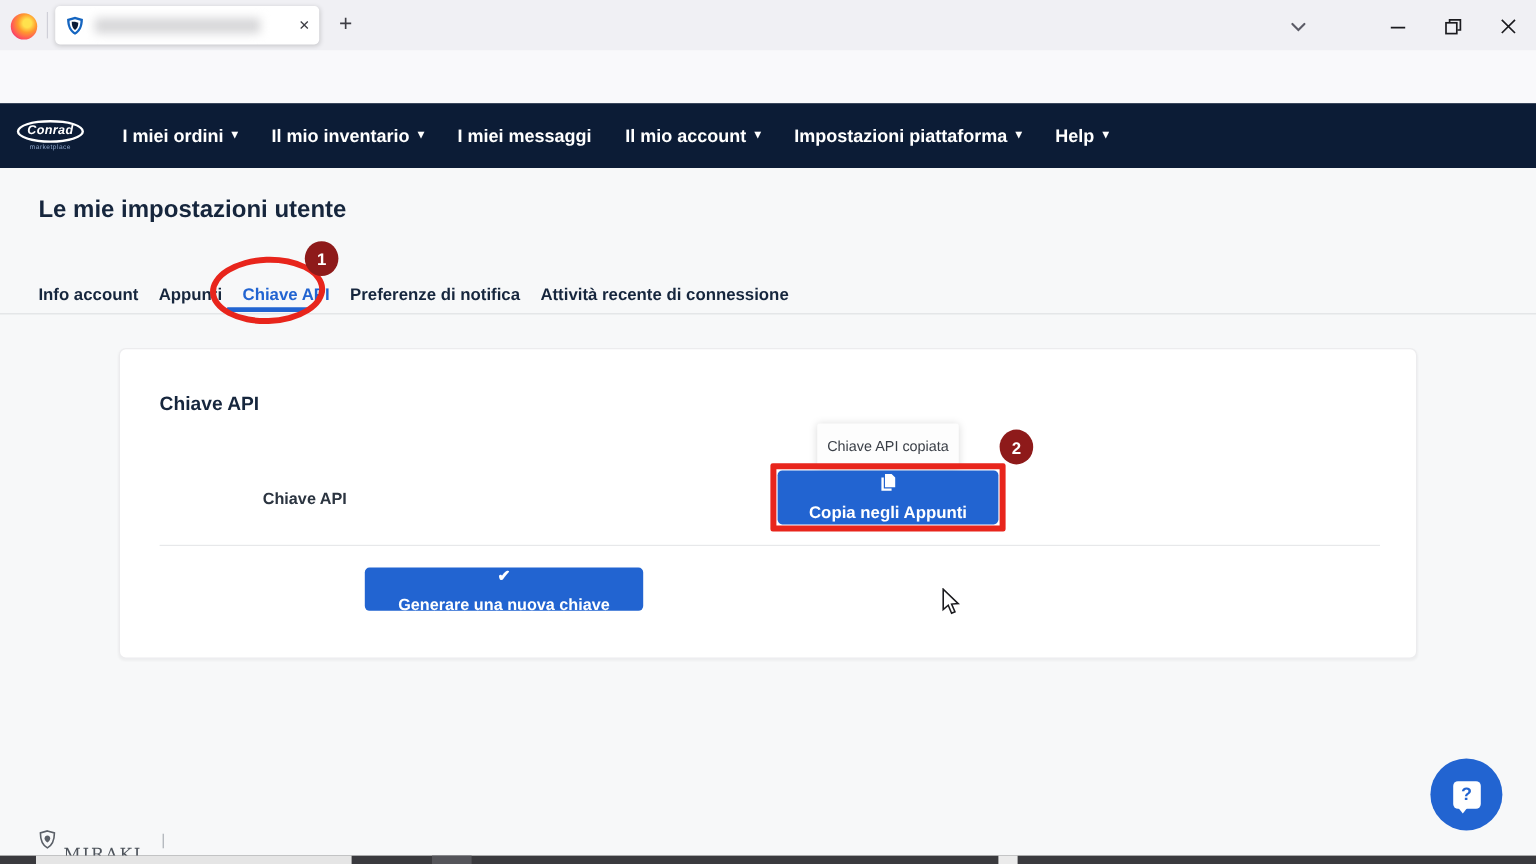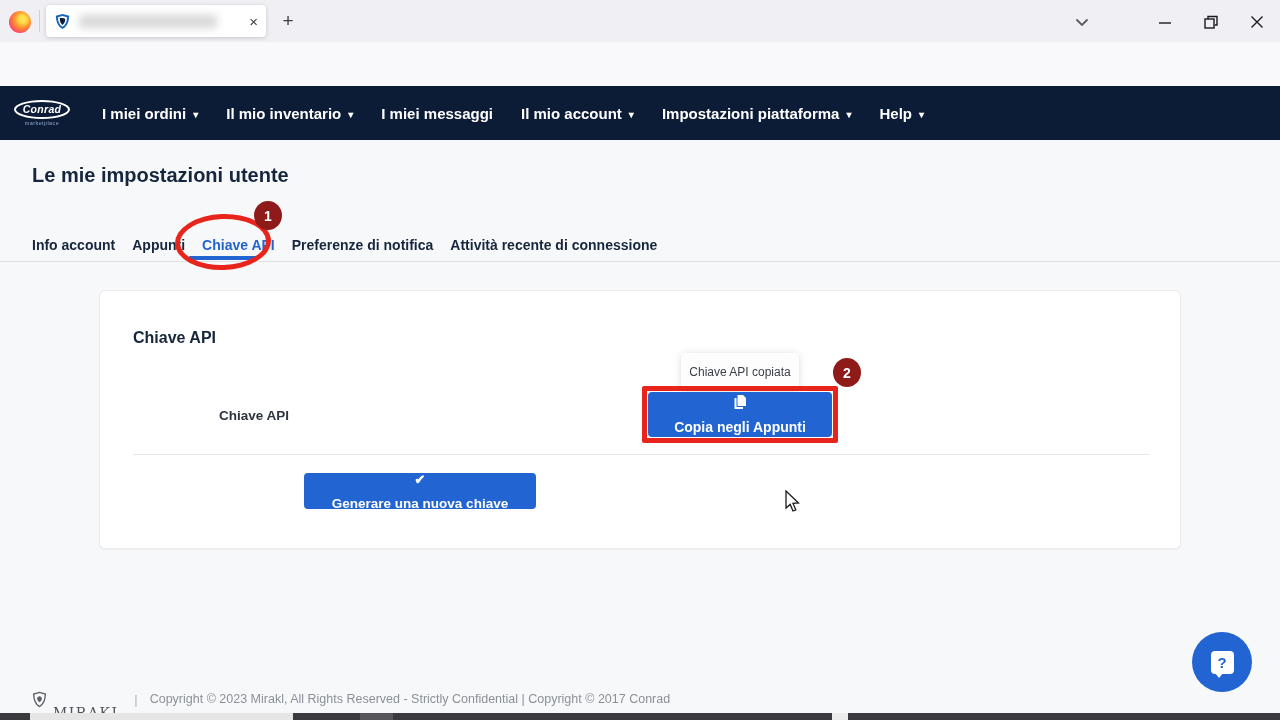--- a/index.html
+++ b/index.html
@@ -28,21 +28,21 @@
   .url-text .domain { color:#15141a; }
   .url-star { margin-left:auto; font-size:16px; color:#4b4b55; }
 
   
   .sitenav { position:absolute; left:0; top:86px; width:1280px; height:54px; background:#0c1c36; display:flex; align-items:center; }
   .conrad-logo { margin-left:14px; width:56px; text-align:center; }
   .conrad-oval { border:2px solid #fff; border-radius:50%; color:#fff; font-style:italic; font-weight:bold;
     font-size:10.5px; padding:1px 3px 2px; letter-spacing:.3px; }
   .conrad-sub { font-size:5.5px; color:#8fa6c9; margin-top:1px; letter-spacing:.4px; }
   .nav-items { display:flex; align-items:center; margin-left:18px; }
-  .nav-item { color:#fff; font-weight:bold; font-size:15px; padding:0 14px; display:flex; align-items:center; gap:7px; cursor:default; }
+  .nav-item { color:#fff; font-weight:bold; font-size:15px; padding:0 14px; display:flex; align-items:flex-start; gap:7px; cursor:default; }
   .nav-item .caret { font-size:10px; position:relative; top:1px; }
   .nav-right { margin-left:auto; display:flex; align-items:center; color:#fff; font-weight:bold; font-size:14.5px; margin-right:28px; }
   .redact-email { display:inline-block; width:128px; height:17px; background:#000; opacity:.9; border-radius:2px;
     filter:blur(2px); margin-left:1px; vertical-align:middle; }
   .nav-lock { margin-left:40px; }
 
   
   .page-title { position:absolute; left:32px; top:164px; font-size:20px; font-weight:bold; color:#16263d; }
   .tabs-row { position:absolute; left:32px; top:237px; display:flex; gap:17px; font-size:14px; font-weight:bold; color:#16263d; }
   .tabs-row .ptab { cursor:default; }
@@ -253,20 +253,19 @@
   <div class="help-bubble">?</div>
 </div>
 
 <div class="footer">
   <svg width="15" height="17" viewBox="0 0 18 20">
     <path d="M9 1.5 L16 3.5 C16 11 13.3 16 9 18.5 C4.7 16 2 11 2 3.5 Z" fill="none" stroke="#5b6068" stroke-width="1.6"></path>
     <path d="M9 6 C10.6 6 11.8 7.2 11.8 8.8 C11.8 10.8 10.4 12.2 9 13.2 C7.6 12.2 6.2 10.8 6.2 8.8 C6.2 7.2 7.4 6 9 6 Z" fill="#5b6068"></path>
   </svg>
   <span class="mirakl-brand">MIRAKL</span>
   <span class="footer-sep">|</span>
-  <span class="copyright">Copyright © 2023 Mirakl, All Rights Reserved - Strictly Confidential | Copyright © 2017 Conrad</span>
 </div>
 
 <div class="bottom-strip">
   <div class="strip-seg" style="left:30px;width:263px;background:#e5e5e5"></div>
   <div class="strip-seg" style="left:360px;width:33px;background:#55555a"></div>
   <div class="strip-seg" style="left:832px;width:16px;background:#ebebeb"></div>
 </div>
 
 </body></html>

